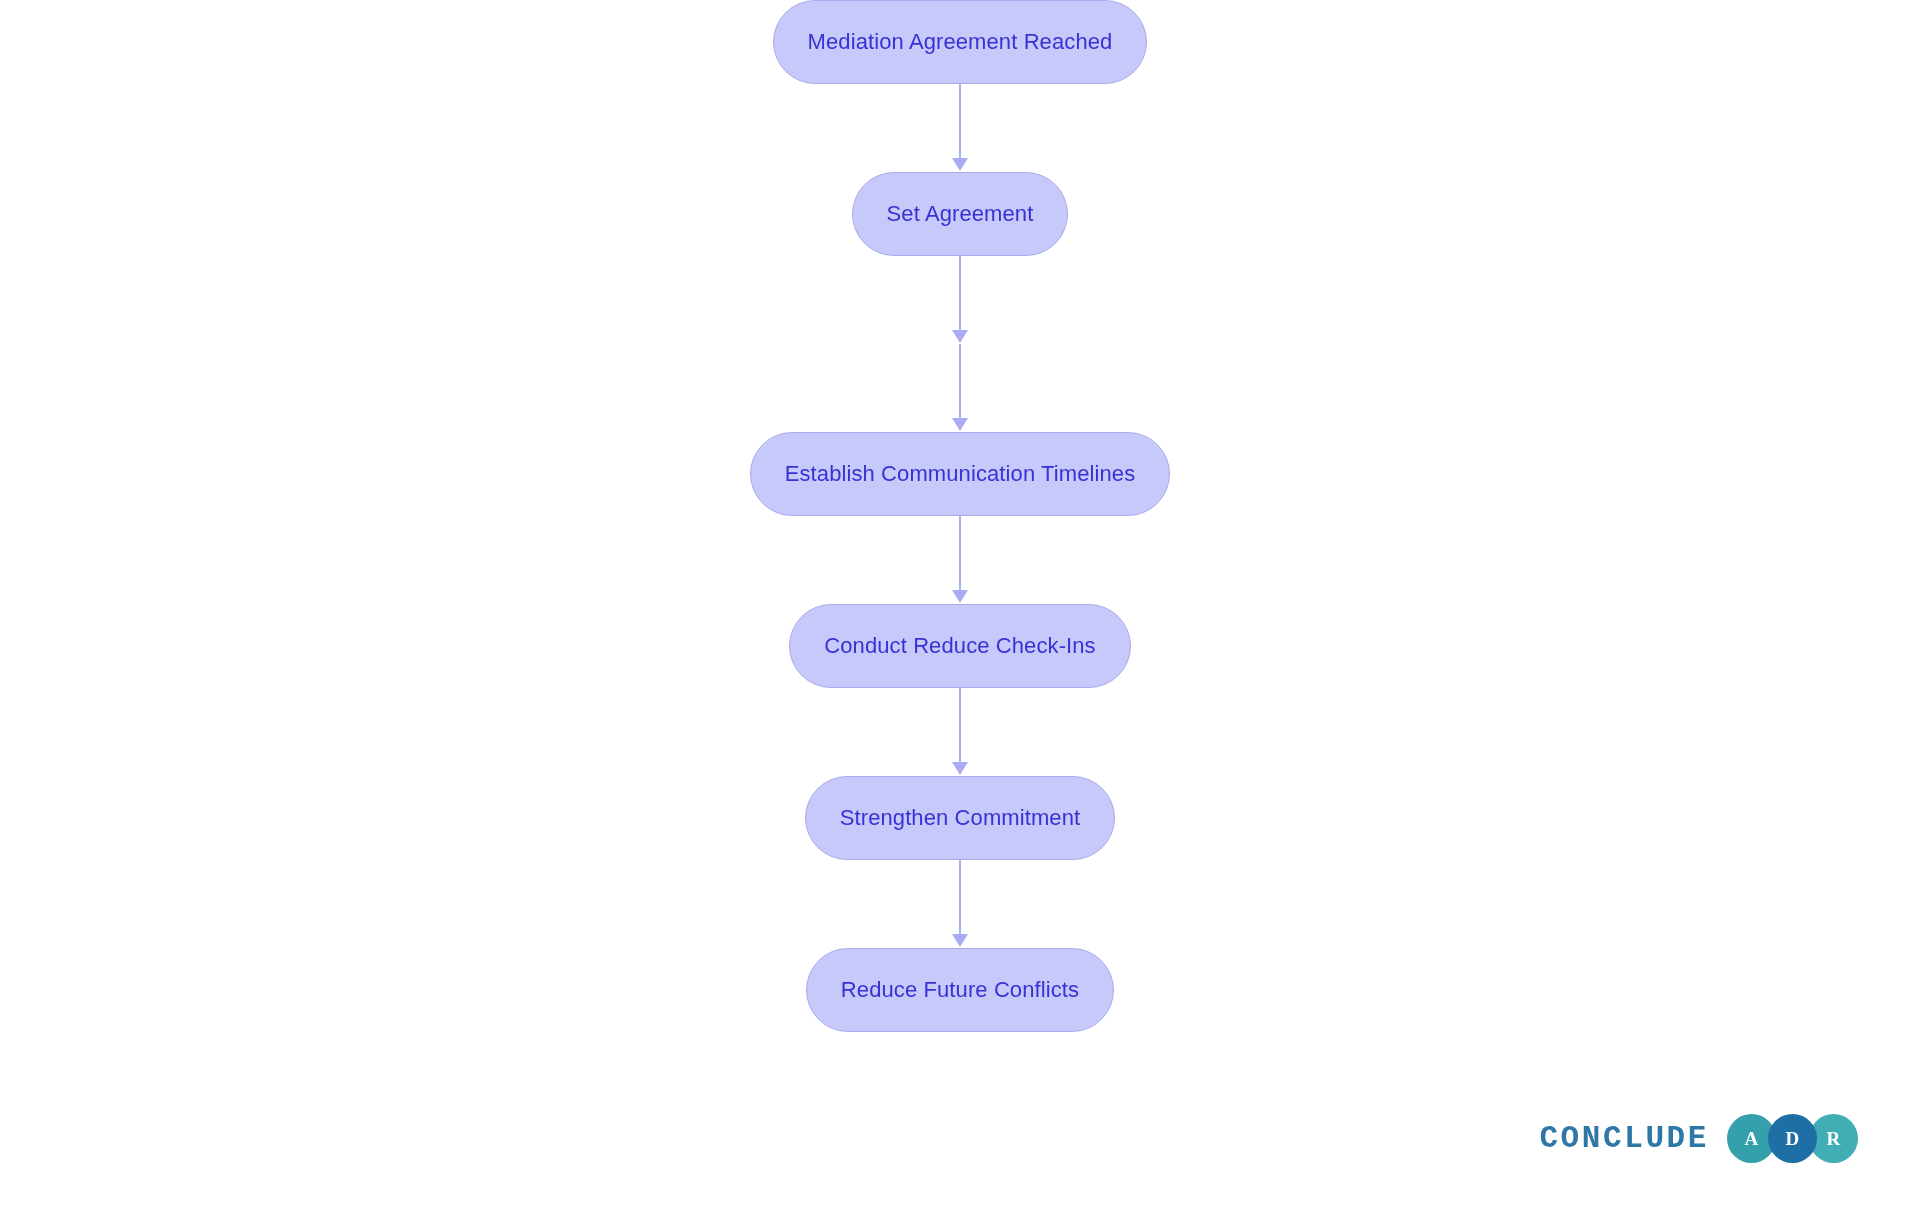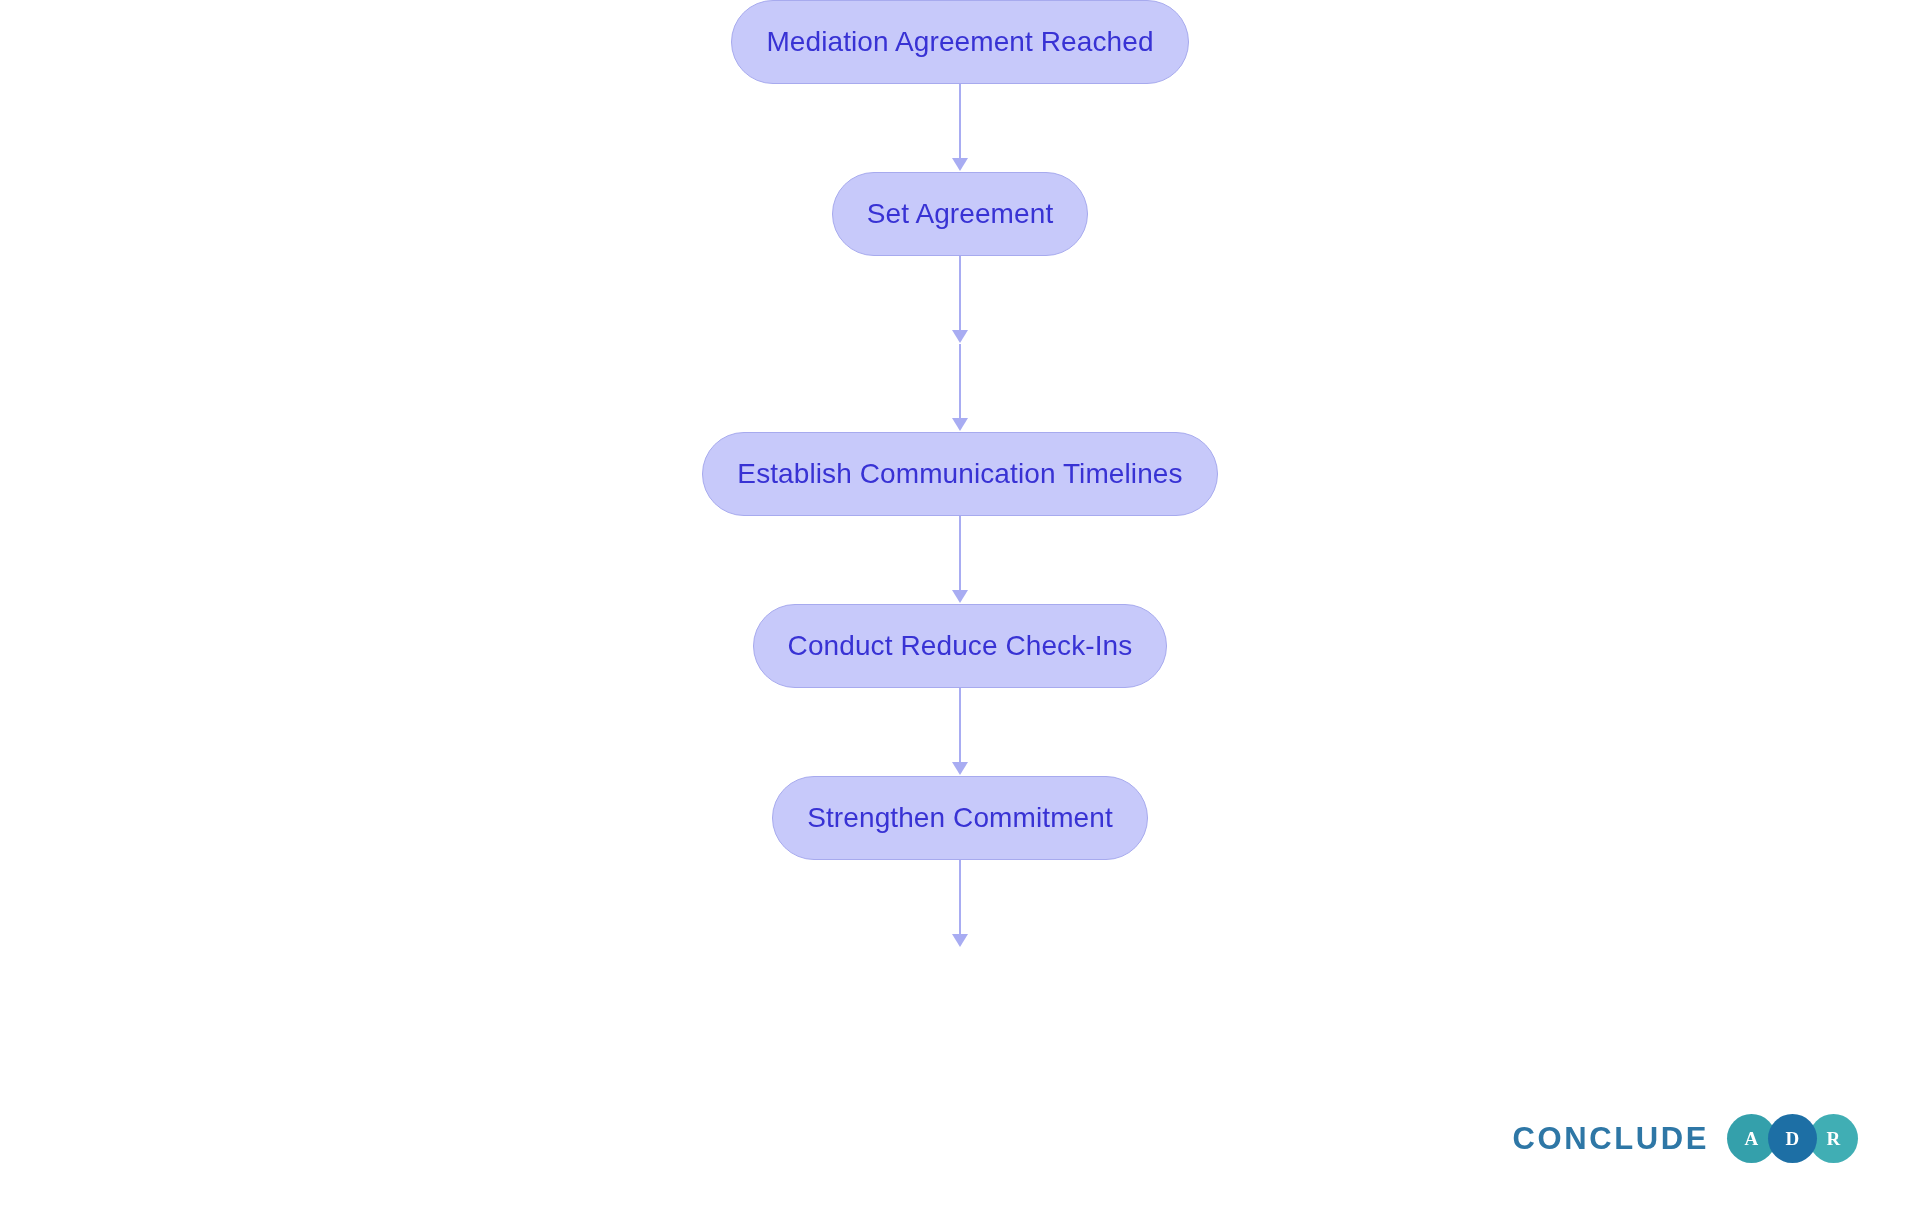--- a/index.html
+++ b/index.html
@@ -31,21 +31,21 @@
     justify-content: center;
     align-items: center;
     width: 100%;
   }
 
   .node {
     background: #c7c9fa;
     border: 1.6px solid #a7aaee;
     border-radius: 999px;
     color: #3832d4;
-    font-size: 28px;
+    font-size: 22px;
     font-weight: 400;
     letter-spacing: 0.1px;
     line-height: 1;
     display: flex;
     align-items: center;
     justify-content: center;
     box-sizing: border-box;
     white-space: nowrap;
     padding: 0 34px;
     height: 84px;
@@ -74,21 +74,21 @@
   
   #logo {
     position: absolute;
     right: 62px;
     bottom: 52px;
     display: flex;
     align-items: center;
     gap: 18px;
   }
   #logo .wordmark {
-    font-family: Liberation Sans, sans-serif;
+    font-family: Liberation Mono, monospace;
     font-size: 31px;
     font-weight: 700;
     letter-spacing: 2.6px;
     color: #2e77a6;
     line-height: 1;
   }
   #logo .circles {
     display: flex;
     align-items: center;
     position: relative;
@@ -169,20 +169,25 @@
     <div class="node">
       <span>Strengthen Commitment</span>
     </div>
   </div>
 
   <div class="connector" style="height:88px;">
     <div class="stem" style="height:75px;"></div>
     <div class="head"></div>
   </div>
 
+  <div class="node-row">
+    <div class="node">
+      <span>Reduce Future Conflicts</span>
+    </div>
+  </div>
 
 </div>
 
 <div id="logo">
   <div class="wordmark">CONCLUDE</div>
   <div class="circles">
     <div class="circle c1">
       <span>A</span>
     </div>
     <div class="circle c2">

